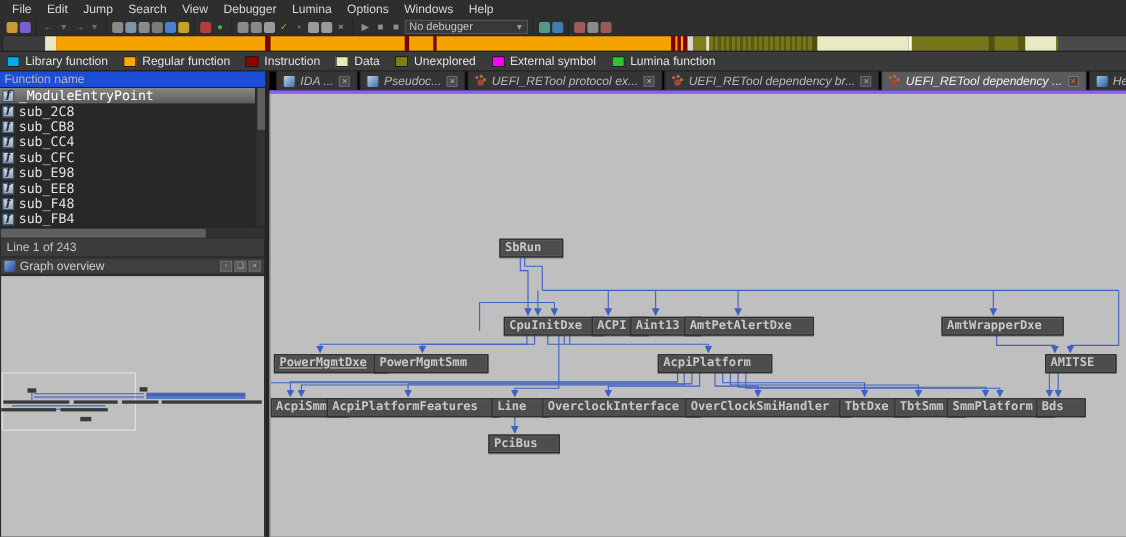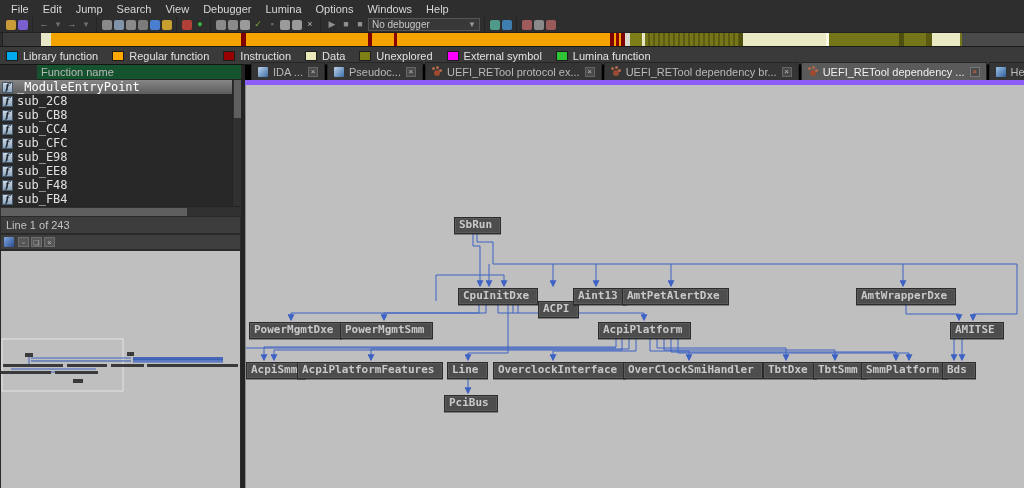--- a/index.html
+++ b/index.html
@@ -34,58 +34,58 @@
 
   .pane-title { height:16px; background:#3f3f3f; display:flex; align-items:center; gap:4px; padding:0 3px; border:1px solid #2a2a2a; }
   .pane-title .t { flex:1; color:#cfcfcf; }
   .win-btns { display:flex; gap:2px; }
   .win-btn { width:11px; height:10px; background:#565656; border:1px solid #6e6e6e; color:#bbb; font-size:7px;
      display:flex; align-items:center; justify-content:center; line-height:1; }
   .pane-icon { width:10px; height:10px; border-radius:1px; }
   .funcs-icon { background:linear-gradient(135deg,#9db9d6,#3c6ea5); }
   .graph-icon { background:linear-gradient(135deg,#7fa8e0,#2a4d8f); }
 
-  .col-header { height:15px; background:#14532d; border-bottom:1px solid #222; color:#b8b8b8; display:flex; align-items:center; padding-left:4px;margin-left:37px; }
+  .col-header { height:15px; background:#1d4ed8; border-bottom:1px solid #222; color:#b8b8b8; display:flex; align-items:center; padding-left:4px; }
   .func-list { position:relative; height:126px; overflow:hidden; background:#282828; }
   .func-row { height:14px; display:flex; align-items:center; gap:4px; padding-left:2px;
      font-family:"DejaVu Sans Mono", monospace; font-size:12px; color:#e0e0e0; white-space:nowrap; }
   .func-row.selected { background:linear-gradient(#868686,#5d5d5d); color:#ffffff; }
   .f-icon { width:11px; height:11px; flex:0 0 11px; background:linear-gradient(#cfd8e2,#8fa6bb); border:1px solid #44596e;
      color:#1d2b3a; font-size:10px; font-style:italic; font-weight:bold; display:flex; align-items:center; justify-content:center; font-family:"DejaVu Serif", serif; line-height:1; }
   .vscroll { position:absolute; right:0; top:0; width:9px; height:100%; background:#313131; border-left:1px solid #242424; }
   .vscroll .handle { position:absolute; top:0; left:1px; width:7px; height:38px; background:#5f5f5f; }
   .hscroll { height:10px; background:#313131; position:relative; border-top:1px solid #242424; }
   .hscroll .handle { position:absolute; left:1px; top:1px; width:186px; height:8px; background:#5f5f5f; }
   .status-line { height:18px; background:#3c3c3c; border:1px solid #2a2a2a; display:flex; align-items:center; padding-left:5px; color:#c4c4c4; }
 
   .overview-body { flex:1; background:#bfbfbf; border:1px solid #2a2a2a; position:relative; }
 
   
-  .tabbar { height:20px; background:#000000; display:flex; align-items:flex-end; padding-left:6px; gap:2px; border-bottom:5px solid #8b5cf6; }
+  .tabbar { height:20px; background:#000000; display:flex; align-items:flex-end; padding-left:6px; gap:2px; border-bottom:3px solid #8b5cf6;font-style:italic; }
   .tab { height:18px; display:flex; align-items:center; gap:5px; padding:0 6px; background:#353535; color:#b9b9b9;
      border:1px solid #252525; border-bottom:none; font-size:11px; white-space:nowrap; }
   .tab.active { background:#5a5a5a; color:#f0f0f0; }
   .tab-close { width:10px; height:10px; background:#4a4a4a; border:1px solid #666; color:#c0c0c0; font-size:8px;
      display:flex; align-items:center; justify-content:center; line-height:1; }
   .tab.active .tab-close { color:#e86a3c; border-color:#777; }
   .tab-ico { width:10px; height:10px; border-radius:1px; flex:0 0 10px; }
   .ico-ida    { background:linear-gradient(135deg,#bcd2ea,#3f6fa8); }
   .ico-pseudo { background:linear-gradient(135deg,#bcd2ea,#3f6fa8); }
   .ico-hex    { background:linear-gradient(135deg,#9cc4e6,#2f5f9f); }
   .ico-paw    { position:relative; background:transparent; }
   .ico-paw::before { content:""; position:absolute; left:2px; top:3px; width:6px; height:6px; border-radius:50%; background:#9c4a32; }
   .ico-paw::after  { content:""; position:absolute; left:0;  top:0;  width:3px; height:3px; border-radius:50%; background:#b06a4a;
      box-shadow:4px -1px 0 #b06a4a, 7px 2px 0 #b06a4a; }
 
   
   .graph-area { flex:1; position:relative; background:#bfbfbf; border-left:1px solid #8a8a8a; overflow:hidden; }
   .graph-edges { position:absolute; left:0; top:0; }
   .gnode { position:absolute; background:#4d4d4d; border:1px solid #2c2c2c; box-shadow:0 1px 0 rgba(0,0,0,.35), inset 0 0 0 1px #5a5a5a;
      color:#c9c9c9; font-family:"DejaVu Sans Mono", monospace; font-size:11px; font-weight:bold;
-     padding:1px 8px 2px 4px; line-height:12px; white-space:nowrap; }
+     padding:1px 19px 2px 4px; line-height:12px; white-space:nowrap; }
 </style>
 </head>
 <body>
 
 <div class="menubar" id="menubar">
     <div class="menu-item">File</div>
     <div class="menu-item">Edit</div>
     <div class="menu-item">Jump</div>
     <div class="menu-item">Search</div>
     <div class="menu-item">View</div>
@@ -259,20 +259,21 @@
           <div class="handle"></div>
         </div>
     </div>
     <div class="hscroll">
         <div class="handle"></div>
       </div>
     <div class="status-line">Line 1 of 243</div>
 
     <div class="pane-title">
       <span class="pane-icon graph-icon"></span>
+      <span class="t">Graph overview</span>
       <span class="win-btns">
         <span class="win-btn">▫</span>
         <span class="win-btn">❏</span>
         <span class="win-btn">×</span>
       </span>
     </div>
     <div class="overview-body">
       <svg width="237" height="218">
         <rect x="1" y="88" width="121" height="52" fill="none" stroke="#e8e8e8" stroke-width="1" opacity="0.9"></rect>
         <g stroke="#3d62c4" stroke-width="1" fill="none">
@@ -370,25 +371,25 @@
           <polyline points="411,254 411,263 540,263 540,275" fill="none" stroke="#3d62c4" stroke-width="1" marker-end="url(#arr)"></polyline>
           <polyline points="418,254 418,265 589,265 589,275" fill="none" stroke="#3d62c4" stroke-width="1" marker-end="url(#arr)"></polyline>
           <polyline points="425,254 425,267 650,267 650,275" fill="none" stroke="#3d62c4" stroke-width="1" marker-end="url(#arr)"></polyline>
           <polyline points="432,254 432,268 663,268 663,275" fill="none" stroke="#3d62c4" stroke-width="1" marker-end="url(#arr)"></polyline>
           <polyline points="708,254 708,275" fill="none" stroke="#3d62c4" stroke-width="1" marker-end="url(#arr)"></polyline>
           <polyline points="716,254 716,275" fill="none" stroke="#3d62c4" stroke-width="1" marker-end="url(#arr)"></polyline>
           <polyline points="222,294 222,308" fill="none" stroke="#3d62c4" stroke-width="1" marker-end="url(#arr)"></polyline>
         </svg>
     <div class="gnode" style="left: 208px; top: 132px;">SbRun</div>
         <div class="gnode" style="left: 212px; top: 203px;">CpuInitDxe</div>
-        <div class="gnode" style="left: 292px; top: 216px;">ACPI</div>
+        <div class="gnode" style="left: 292px; top: 203px;">ACPI</div>
         <div class="gnode" style="left: 327px; top: 203px;">Aint13</div>
         <div class="gnode" style="left: 376px; top: 203px;">AmtPetAlertDxe</div>
         <div class="gnode" style="left: 610px; top: 203px;">AmtWrapperDxe</div>
-        <div class="gnode" style="left: 3px; top: 237px;">PowerMgmtDxe</div>
+        <div class="gnode" style="left: 3px; top: 237px; text-decoration: underline;">PowerMgmtDxe</div>
         <div class="gnode" style="left: 94px; top: 237px;">PowerMgmtSmm</div>
         <div class="gnode" style="left: 352px; top: 237px;">AcpiPlatform</div>
         <div class="gnode" style="left: 704px; top: 237px;">AMITSE</div>
         <div class="gnode" style="left: 0px; top: 277px;">AcpiSmm</div>
         <div class="gnode" style="left: 51px; top: 277px;">AcpiPlatformFeatures</div>
         <div class="gnode" style="left: 201px; top: 277px;">Line</div>
         <div class="gnode" style="left: 247px; top: 277px;">OverclockInterface</div>
         <div class="gnode" style="left: 377px; top: 277px;">OverClockSmiHandler</div>
         <div class="gnode" style="left: 517px; top: 277px;">TbtDxe</div>
         <div class="gnode" style="left: 567px; top: 277px;">TbtSmm</div>

